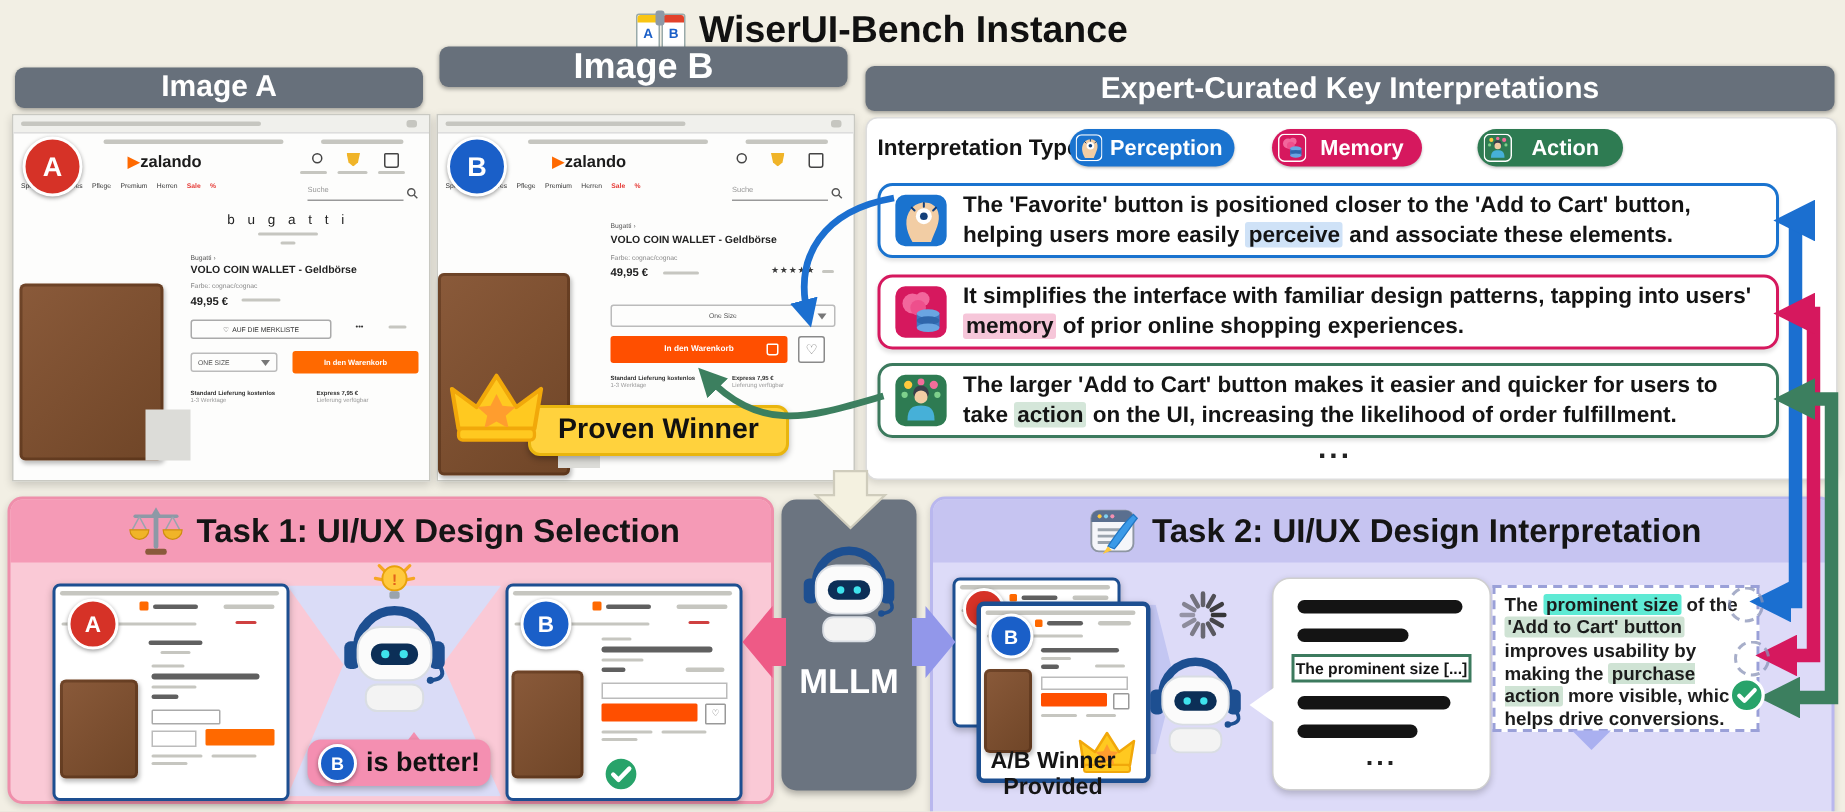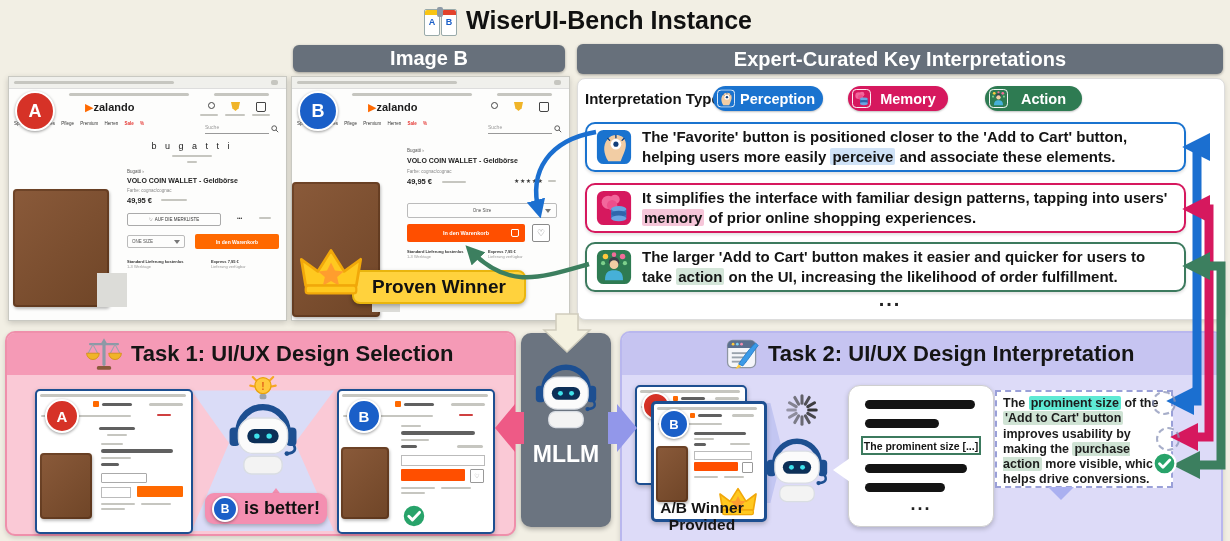--- a/index.html
+++ b/index.html
@@ -150,21 +150,22 @@
     <div class="abs" style="left:0;top:7px;width:14px;height:12px;color:#1a5fc8;font-size:9px;font-weight:bold;text-align:center;">A</div>
   </div>
   <div class="abs" style="left:17px;top:2px;width:14px;height:25px;background:#fff;border:1px solid #9aa;border-radius:2px;">
     <div class="abs" style="left:0;top:0;width:14px;height:5px;background:#e2422b;border-radius:2px 2px 0 0;"></div>
     <div class="abs" style="left:0;top:7px;width:14px;height:12px;color:#1a5fc8;font-size:9px;font-weight:bold;text-align:center;">B</div>
   </div>
   <div class="abs" style="left:13px;top:0;width:6px;height:10px;background:#8d99a6;border-radius:2px;"></div>
 </div>
 <div class="abs" style="left:466px;top:6px;font-size:25px;font-weight:bold;color:#111;">WiserUI-Bench Instance</div>
 
-<div class="abs hdr" style="left:293px;top:45px;width:272px;height:27px;font-size:20px;line-height:27px;">Image B</div>
+<div class="abs hdr" style="left:10px;top:45px;width:272px;height:27px;font-size:20px;line-height:27px;">Image A</div>
+<div class="abs hdr" style="left:293px;top:31px;width:272px;height:27px;font-size:24px;line-height:27px;">Image B</div>
 <div class="abs hdr" style="left:577px;top:44px;width:646px;height:30px;font-size:20px;line-height:30px;">Expert-Curated Key Interpretations</div>
 
 <div class="abs card" style="left:8px;top:76px;width:277px;height:243px;">
   <div class="abs" style="left:0;top:0;width:277px;height:11px;background:#f0f0ec;border-bottom:1px solid #ddd;">
     <div class="abs bar" style="left:5px;top:4px;width:160px;height:3px;"></div>
     <div class="abs bar" style="left:262px;top:3px;width:7px;height:5px;"></div>
   </div>
   <div class="abs bar" style="left:60px;top:16px;width:120px;height:3px;"></div>
   <div class="abs bar" style="left:205px;top:16px;width:55px;height:3px;"></div>
   <div class="abs" style="left:76px;top:24px;font-size:11px;font-weight:bold;color:#1c1c1c;"><span style="color:#ff6900;">▶</span><span>zalando</span></div>

